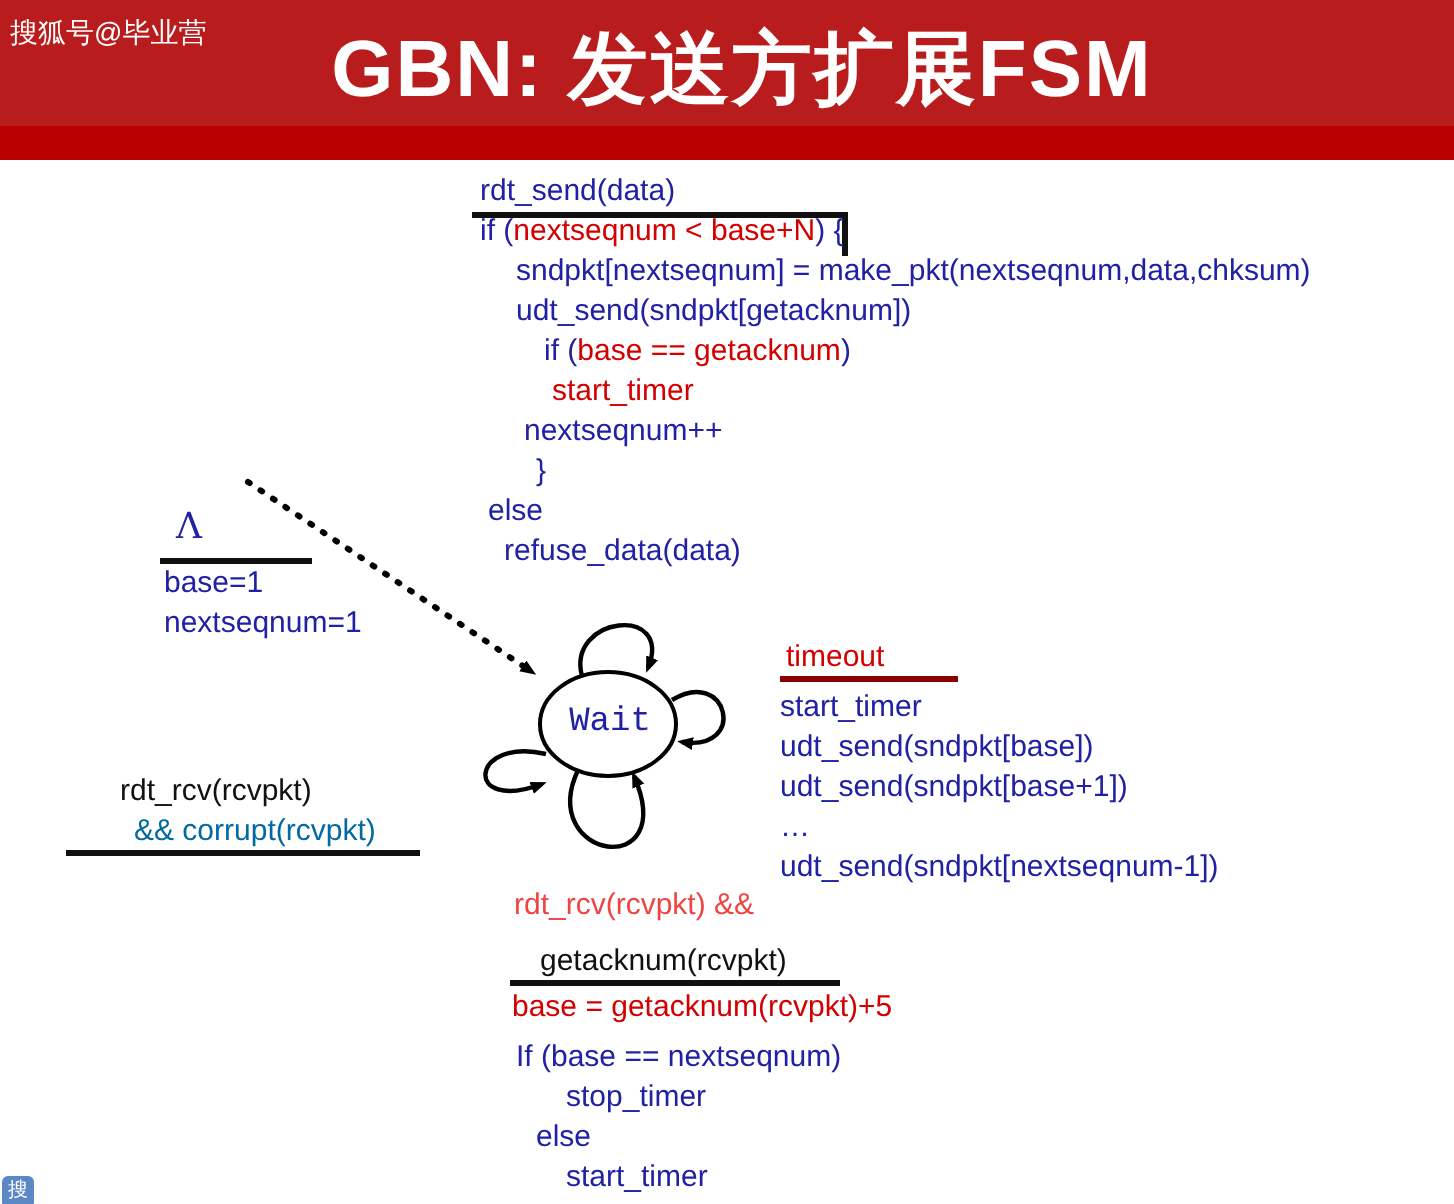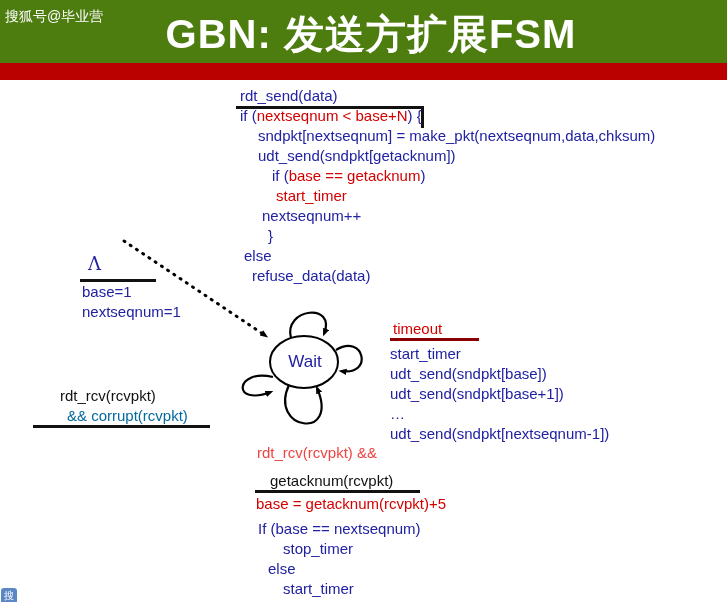--- a/index.html
+++ b/index.html
@@ -2,37 +2,37 @@
 <html><head>
 <meta charset="utf-8">
 <style>
   html,body{margin:0;padding:0;}
   body{
     width:727px;height:602px;background:#ffffff;
     font-family:"Liberation Sans","DejaVu Sans",sans-serif;
     overflow:hidden;position:relative;
   }
   .slide{position:absolute;top:0;left:0;width:727px;height:602px;}
-  .header{position:absolute;top:0;left:0;width:727px;height:63px;background:#4d7c0f;}
+  .header{position:absolute;top:0;left:0;width:727px;height:63px;background:#b91c1c;}
   .watermark{position:absolute;top:8px;left:5px;color:#ffffff;font-size:14px;white-space:nowrap;}
   .title{
     position:absolute;top:7px;left:15px;width:712px;text-align:center;
     color:#ffffff;font-size:40px;font-weight:bold;letter-spacing:1px;white-space:nowrap;
   }
   .redbar{position:absolute;top:63px;left:0;width:727px;height:17px;background:#bb0000;}
   .t{position:absolute;font-size:15px;white-space:nowrap;line-height:18px;}
   .blue{color:#2121a3;}
   .red{color:#d40000;}
   .rule{position:absolute;background:#111111;}
   .rule-red{position:absolute;background:#8b0000;}
   .codeblock{position:absolute;font-size:15px;white-space:nowrap;}
   .code-line{height:20px;line-height:20px;white-space:pre;}
   .fsm-arrows{position:absolute;top:0;left:0;}
   .lambda{font-family:"DejaVu Serif","Liberation Serif",serif;font-size:18px;}
-  .wait-label{position:absolute;left:283px;top:352px;width:44px;text-align:center;font-size:17px;}
+  .wait-label{position:absolute;left:283px;top:352px;width:44px;text-align:center;font-size:17px;font-family:Liberation Mono, monospace;}
   .corner-logo{
     position:absolute;left:1px;top:588px;width:16px;height:16px;border-radius:3px;
     background:#5b87c5;color:#ffffff;font-size:10px;text-align:center;line-height:16px;
   }
 </style>
 </head>
 <body>
 
 <div class="slide">
 

